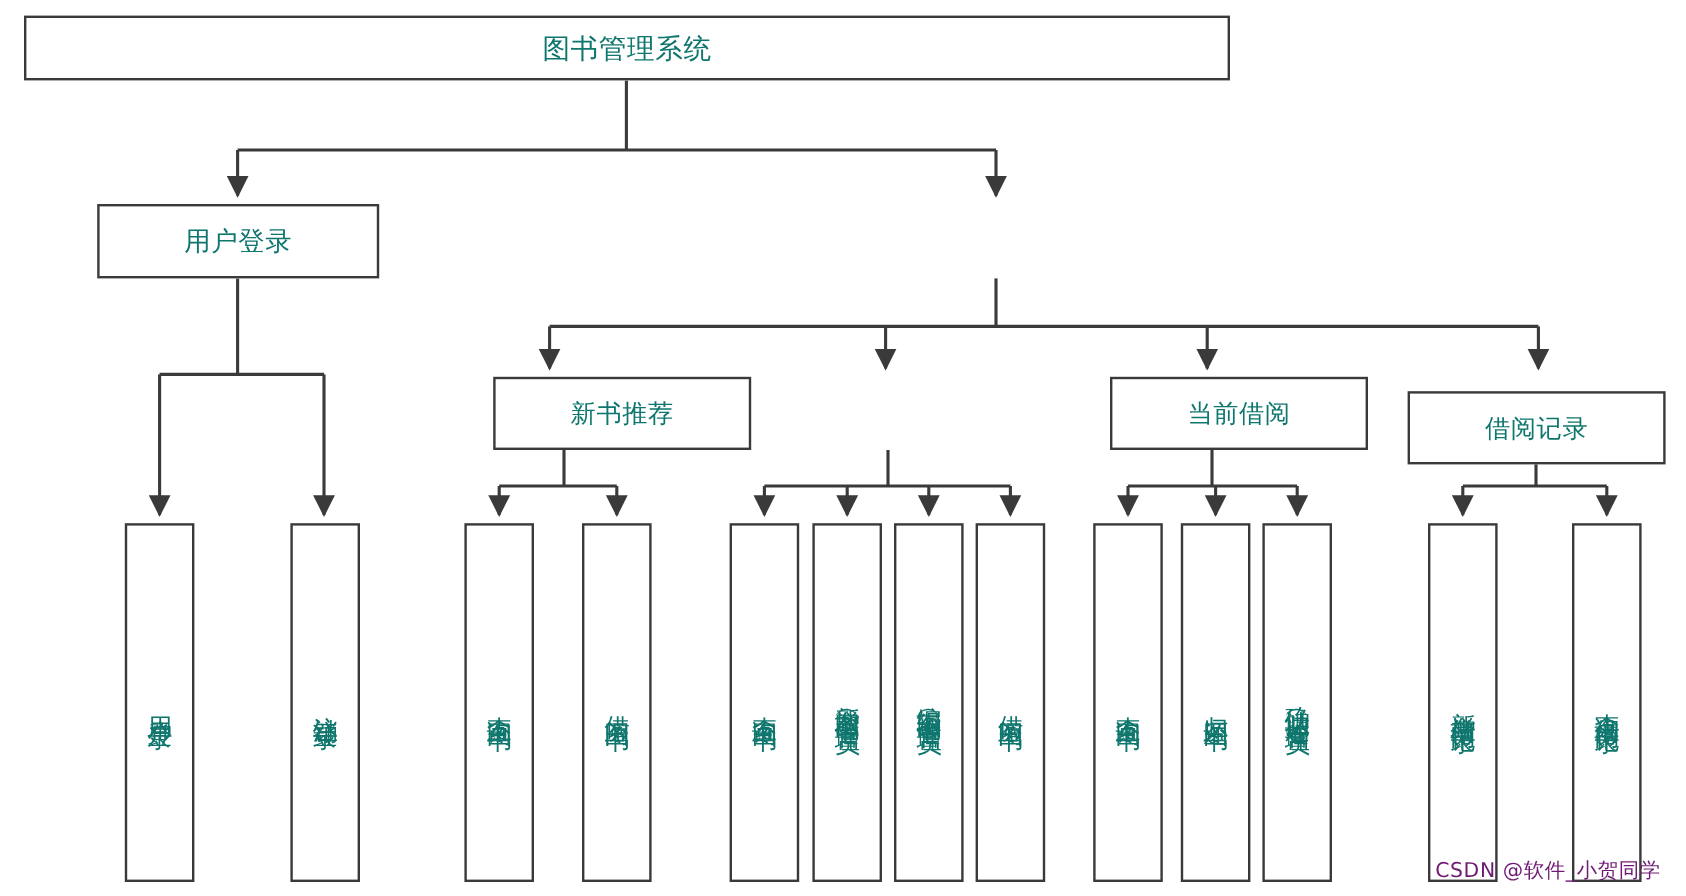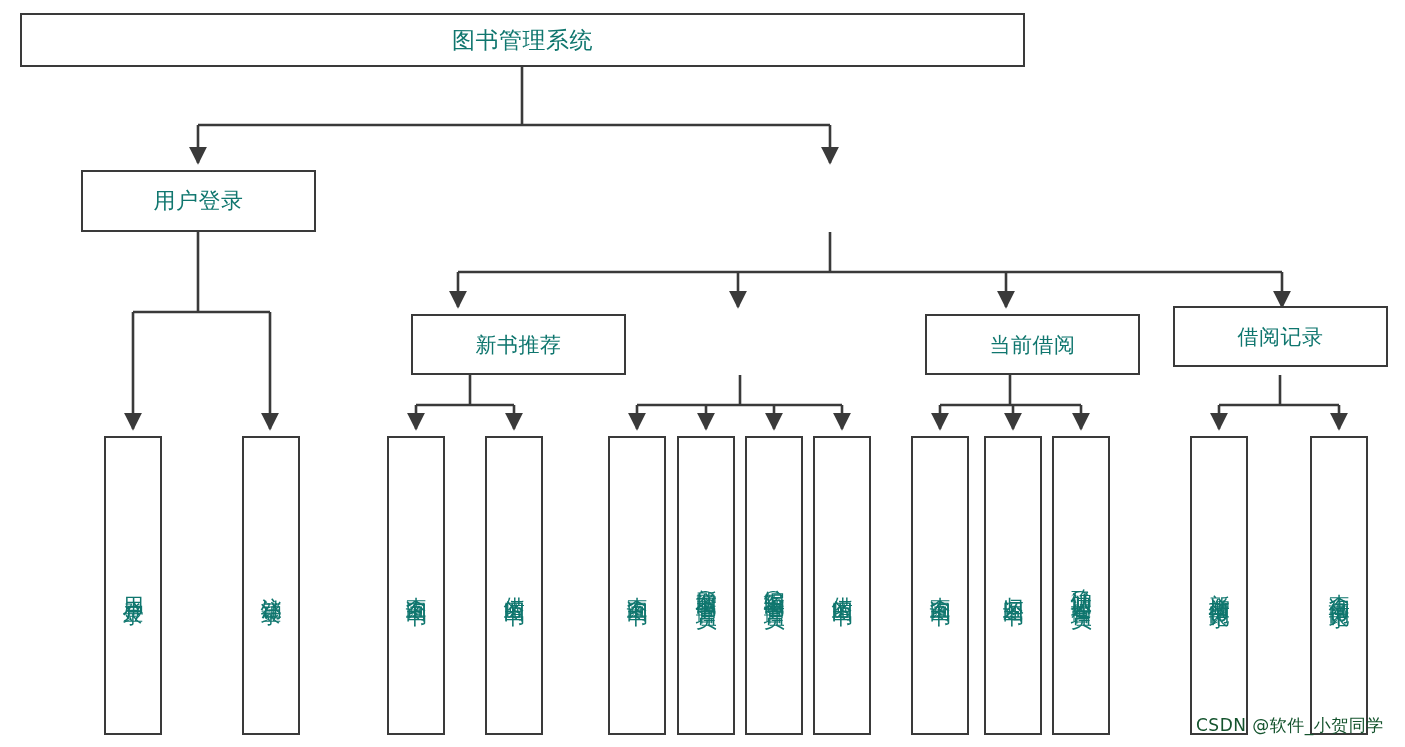--- a/index.html
+++ b/index.html
@@ -42,21 +42,21 @@
     text-orientation:upright;
     font-size:21px;
     line-height:1.16;
     letter-spacing:3px;
     white-space:nowrap;
   }
 
   .watermark{
     position:absolute;
     font-size:17px;
-    color:#14532d;
+    color:#701a75;
     white-space:nowrap;
     letter-spacing:0.5px;
     pointer-events:none;
   }
 </style>
 </head>
 <body>
 
 <div id="canvas">
 
@@ -117,21 +117,21 @@
   <div class="node lvl1" style="left:81px;top:170px;width:235px;height:62px;">
     <span class="lbl">用户登录</span>
   </div>
 
   <div class="node lvl2" style="left:363px;top:314px;width:215px;height:61px;margin-left:48px;">
     <span class="lbl">新书推荐</span>
   </div>
   <div class="node lvl2" style="left:903px;top:314px;width:215px;height:61px;margin-left:22px;">
     <span class="lbl">当前借阅</span>
   </div>
-  <div class="node lvl2" style="left:1173px;top:306px;width:215px;height:61px;">
+  <div class="node lvl2" style="left:1173px;top:326px;width:215px;height:61px;">
     <span class="lbl">借阅记录</span>
   </div>
 
   <div class="node leaf" style="left:104px;top:436px;width:58px;height:299px;">
     <span class="lbl">用户登录</span>
   </div>
   <div class="node leaf" style="left:242px;top:436px;width:58px;height:299px;">
     <span class="lbl">注销登录</span>
   </div>
   <div class="node leaf" style="left:387px;top:436px;width:58px;height:299px;">

